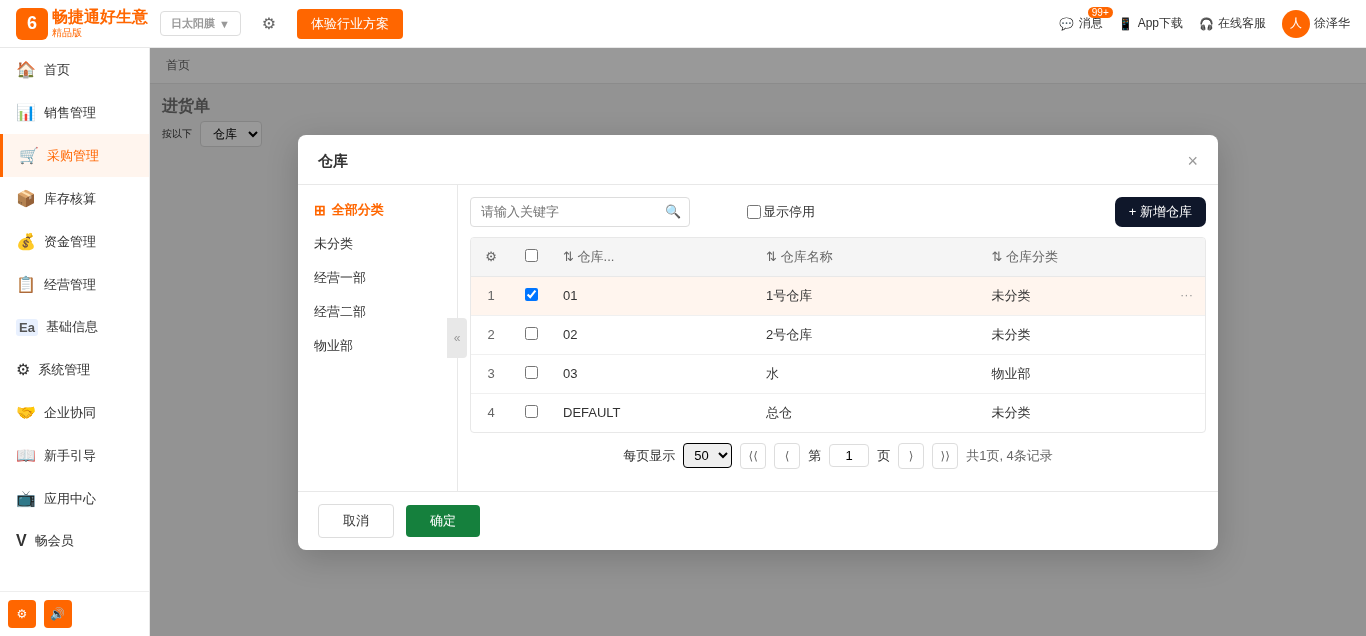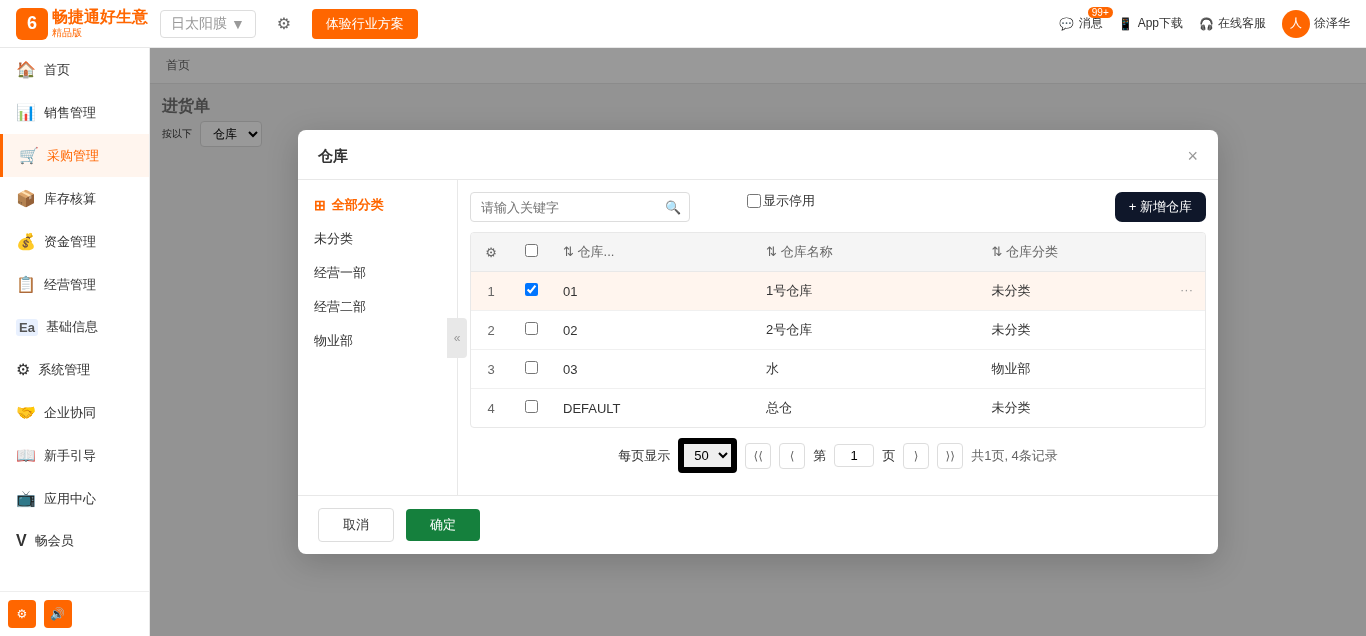--- a/index.html
+++ b/index.html
@@ -5,21 +5,21 @@
     * { box-sizing: border-box; margin: 0; padding: 0; }
     body { font-family: "Microsoft YaHei", Arial, sans-serif; font-size: 13px; background: #f0f2f5; overflow: hidden; width: 1366px; height: 636px; }
 
     
     .topbar { display: flex; align-items: center; background: #fff; height: 48px; padding: 0 16px; border-bottom: 1px solid #e8e8e8; gap: 12px; }
     .topbar-logo { display: flex; align-items: center; gap: 4px; }
     .logo-icon { width: 32px; height: 32px; background: #f60; border-radius: 6px; display: flex; align-items: center; justify-content: center; color: #fff; font-size: 18px; font-weight: bold; }
     .logo-text { font-size: 16px; color: #f60; font-weight: bold; line-height: 1.2; }
     .logo-sub { font-size: 10px; color: #f60; }
     .store-selector { display: flex; align-items: center; gap: 4px; padding: 4px 10px; border: 1px solid #ddd; border-radius: 4px; cursor: pointer; color: #333; font-size: 13px; }
-    .store-selector span { color: #999; font-size: 14px; }
+    .store-selector span { color: #999; font-size: 11px; font-weight: bold; }
     .settings-icon { width: 32px; height: 32px; display: flex; align-items: center; justify-content: center; cursor: pointer; color: #666; font-size: 16px; }
     .trial-btn { background: #f60; color: #fff; border: none; border-radius: 4px; padding: 6px 14px; cursor: pointer; font-size: 13px; white-space: nowrap; }
     .topbar-right { margin-left: auto; display: flex; align-items: center; gap: 16px; }
     .topbar-right-item { display: flex; align-items: center; gap: 4px; cursor: pointer; color: #333; font-size: 12px; position: relative; }
     .badge { background: #f60; color: #fff; border-radius: 10px; font-size: 10px; padding: 0 4px; position: absolute; top: -8px; right: -10px; }
     .avatar { width: 28px; height: 28px; background: #f60; border-radius: 50%; display: flex; align-items: center; justify-content: center; color: #fff; font-size: 12px; }
 
     
     .layout { display: flex; height: calc(636px - 48px); }
     .sidebar { width: 150px; background: #fff; border-right: 1px solid #e8e8e8; display: flex; flex-direction: column; overflow: hidden; }
@@ -52,21 +52,21 @@
 
     
     .left-panel { width: 160px; border-right: 1px solid #e8e8e8; padding: 8px 0; position: relative; }
     .left-panel-header { display: flex; align-items: center; gap: 6px; padding: 8px 16px; font-size: 13px; font-weight: bold; color: #f60; cursor: pointer; }
     .left-panel-header .grid-icon { font-size: 14px; }
     .collapse-btn { position: absolute; right: -10px; top: 50%; transform: translateY(-50%); width: 20px; height: 40px; background: #e8e8e8; border-radius: 0 4px 4px 0; display: flex; align-items: center; justify-content: center; cursor: pointer; color: #999; font-size: 12px; z-index: 1; }
     .category-item { padding: 8px 16px; cursor: pointer; color: #333; font-size: 13px; }
 
     
     .right-panel { flex: 1; display: flex; flex-direction: column; padding: 12px; }
-    .search-bar { display: flex; align-items: flex-start; gap: 12px; margin-bottom: 10px; }
+    .search-bar { display: flex; align-items: center; gap: 12px; margin-bottom: 10px; }
     .search-input-wrap { position: relative; display: flex; align-items: center; }
     .search-input { width: 220px; height: 30px; border: 1px solid #ddd; border-radius: 4px; padding: 0 30px 0 10px; font-size: 13px; outline: none; }
     .search-icon { position: absolute; right: 8px; color: #999; cursor: pointer; }
     .show-disabled { display: flex; align-items: center; gap: 2px; font-size: 13px; color: #333; padding-left: 45px; }
     .checkbox { width: 14px; height: 14px; border: 1px solid #ddd; border-radius: 2px; cursor: pointer; }
     .add-btn { margin-left: auto; background: #0f172a; color: #fff; border: none; border-radius: 7px; padding: 6px 14px; cursor: pointer; font-size: 13px; white-space: nowrap; }
 
     
     .table-wrap { border: 1px solid #e8e8e8; border-radius: 4px; overflow: hidden; flex: 1; }
     table { width: 100%; border-collapse: collapse; font-size: 13px; }
@@ -75,21 +75,21 @@
     tbody tr { border-bottom: 1px solid #f0f0f0; }
     tbody tr:last-child { border-bottom: none; }
     tbody tr.highlighted { background: #fff5ee; }
     tbody td { padding: 10px 12px; color: #333; }
     .row-num { color: #666; text-align: center; }
     .gear-col { width: 40px; text-align: center; }
     .check-col { width: 40px; text-align: center; }
 
     
     .pagination { display: flex; align-items: center; justify-content: center; padding: 10px 0; gap: 8px; font-size: 13px; color: #333; }
-    .page-select { border: 6px solid #000000; border-radius: 4px; padding: 3px 6px; font-size: 13px; }
+    .page-select { border: 1px solid #000000; border-radius: 4px; padding: 3px 6px; font-size: 13px; }
     .page-input { width: 40px; border: 1px solid #ddd; border-radius: 4px; padding: 3px 6px; text-align: center; font-size: 13px; }
     .page-btn { width: 26px; height: 26px; border: 1px solid #ddd; border-radius: 4px; background: #fff; cursor: pointer; display: flex; align-items: center; justify-content: center; color: #666; font-size: 12px; }
     .page-total { color: #666; }
 
     
     .dialog-footer { display: flex; align-items: center; padding: 12px 20px; border-top: 1px solid #e8e8e8; gap: 12px; }
     .cancel-btn { padding: 7px 24px; border: 1px solid #ddd; border-radius: 4px; background: #fff; color: #333; cursor: pointer; font-size: 13px; }
     .confirm-btn { padding: 7px 24px; border: none; border-radius: 4px; background: #15803d; color: #fff; cursor: pointer; font-size: 13px; }
   </style>
 </head>

